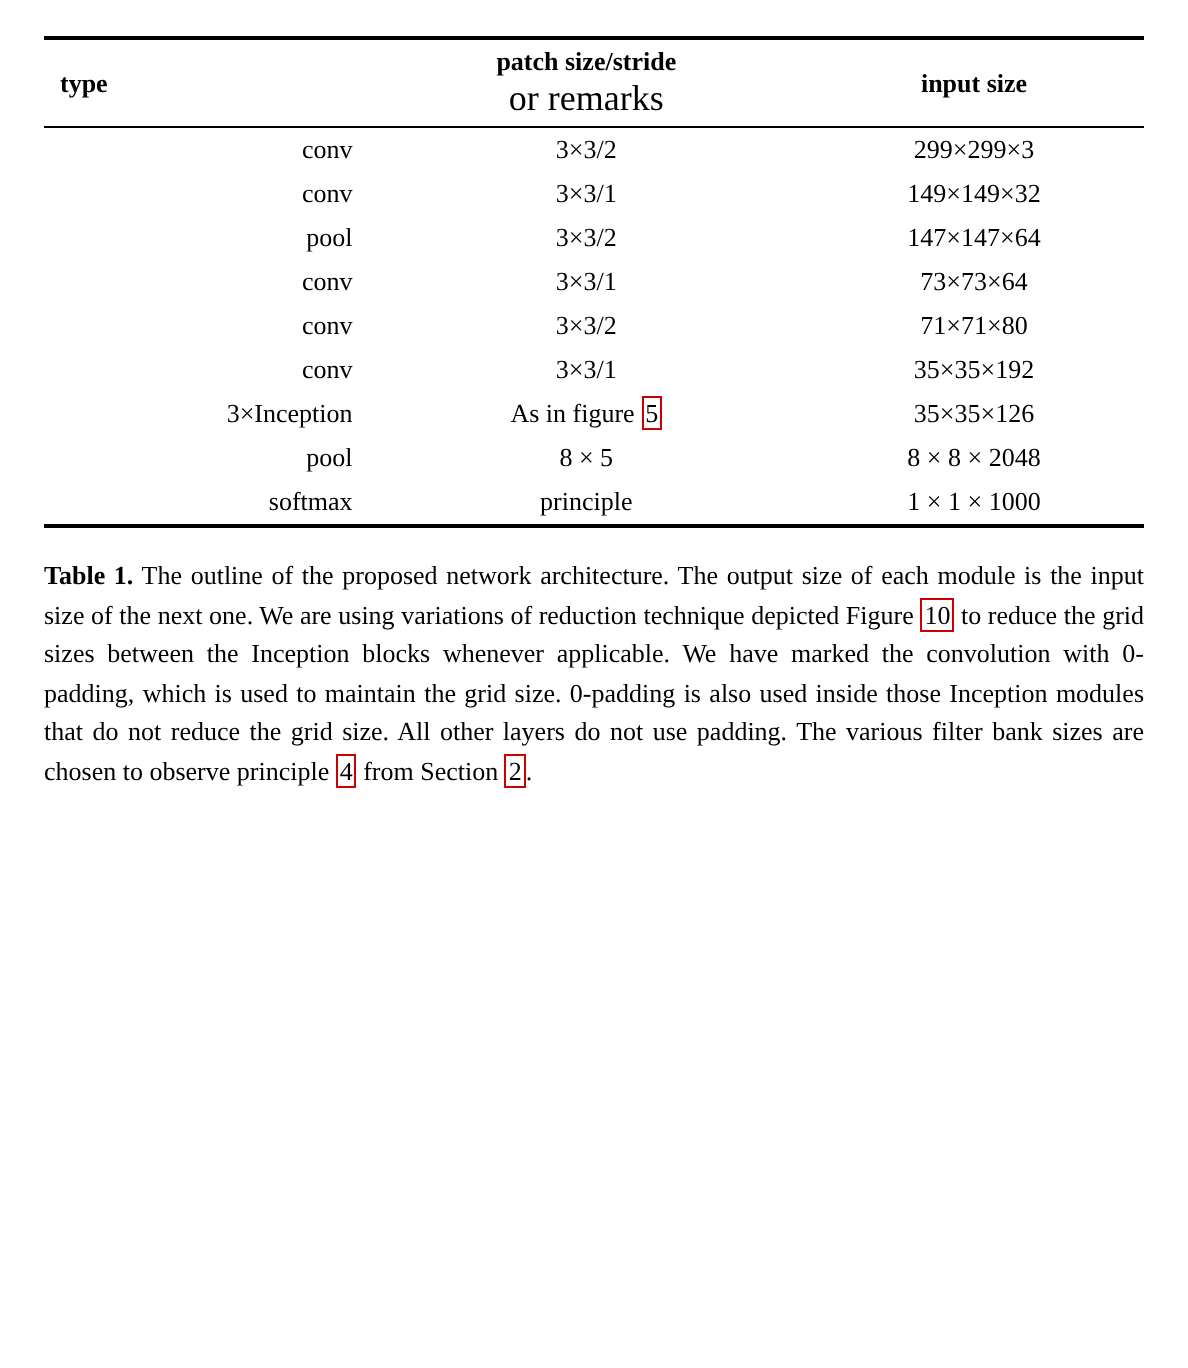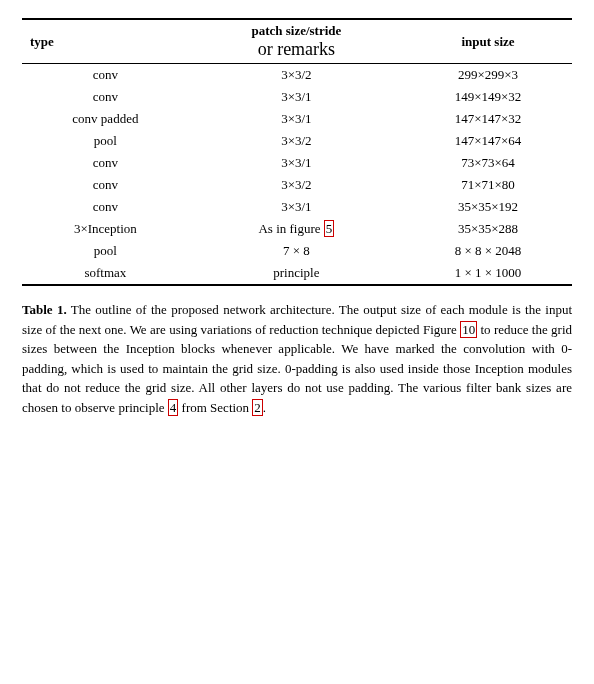--- a/index.html
+++ b/index.html
@@ -29,21 +29,21 @@
       padding: 3px 8px;
       text-align: center;
       vertical-align: middle;
       font-size: 13px;
       font-weight: normal;
     }
     th {
       font-weight: bold;
     }
     td:first-child {
-      text-align: center;
+      text-align: right;
     }
     th:first-child {
       text-align: left;
     }
     .header-sub {
       font-weight: normal;
       font-size: 18px;
       display: block;
     }
     .caption {
@@ -83,25 +83,20 @@
           <td>conv</td>
           <td>3×3/2</td>
           <td>299×299×3</td>
         </tr>
         <tr>
           <td>conv</td>
           <td>3×3/1</td>
           <td>149×149×32</td>
         </tr>
         <tr>
-          <td>conv padded</td>
-          <td>3×3/1</td>
-          <td>147×147×32</td>
-        </tr>
-        <tr>
           <td>pool</td>
           <td>3×3/2</td>
           <td>147×147×64</td>
         </tr>
         <tr>
           <td>conv</td>
           <td>3×3/1</td>
           <td>73×73×64</td>
         </tr>
         <tr>
@@ -110,25 +105,25 @@
           <td>71×71×80</td>
         </tr>
         <tr>
           <td>conv</td>
           <td>3×3/1</td>
           <td>35×35×192</td>
         </tr>
         <tr>
           <td>3×Inception</td>
           <td>As in figure <a href="#" class="link">5</a></td>
-          <td>35×35×288</td>
+          <td>35×35×126</td>
         </tr>
         <tr>
           <td>pool</td>
-          <td>7 × 8</td>
+          <td>8 × 5</td>
           <td>8 × 8 × 2048</td>
         </tr>
         <tr>
           <td>softmax</td>
           <td>principle</td>
           <td>1 × 1 × 1000</td>
         </tr>
       </tbody>
   </table>
 </div>

